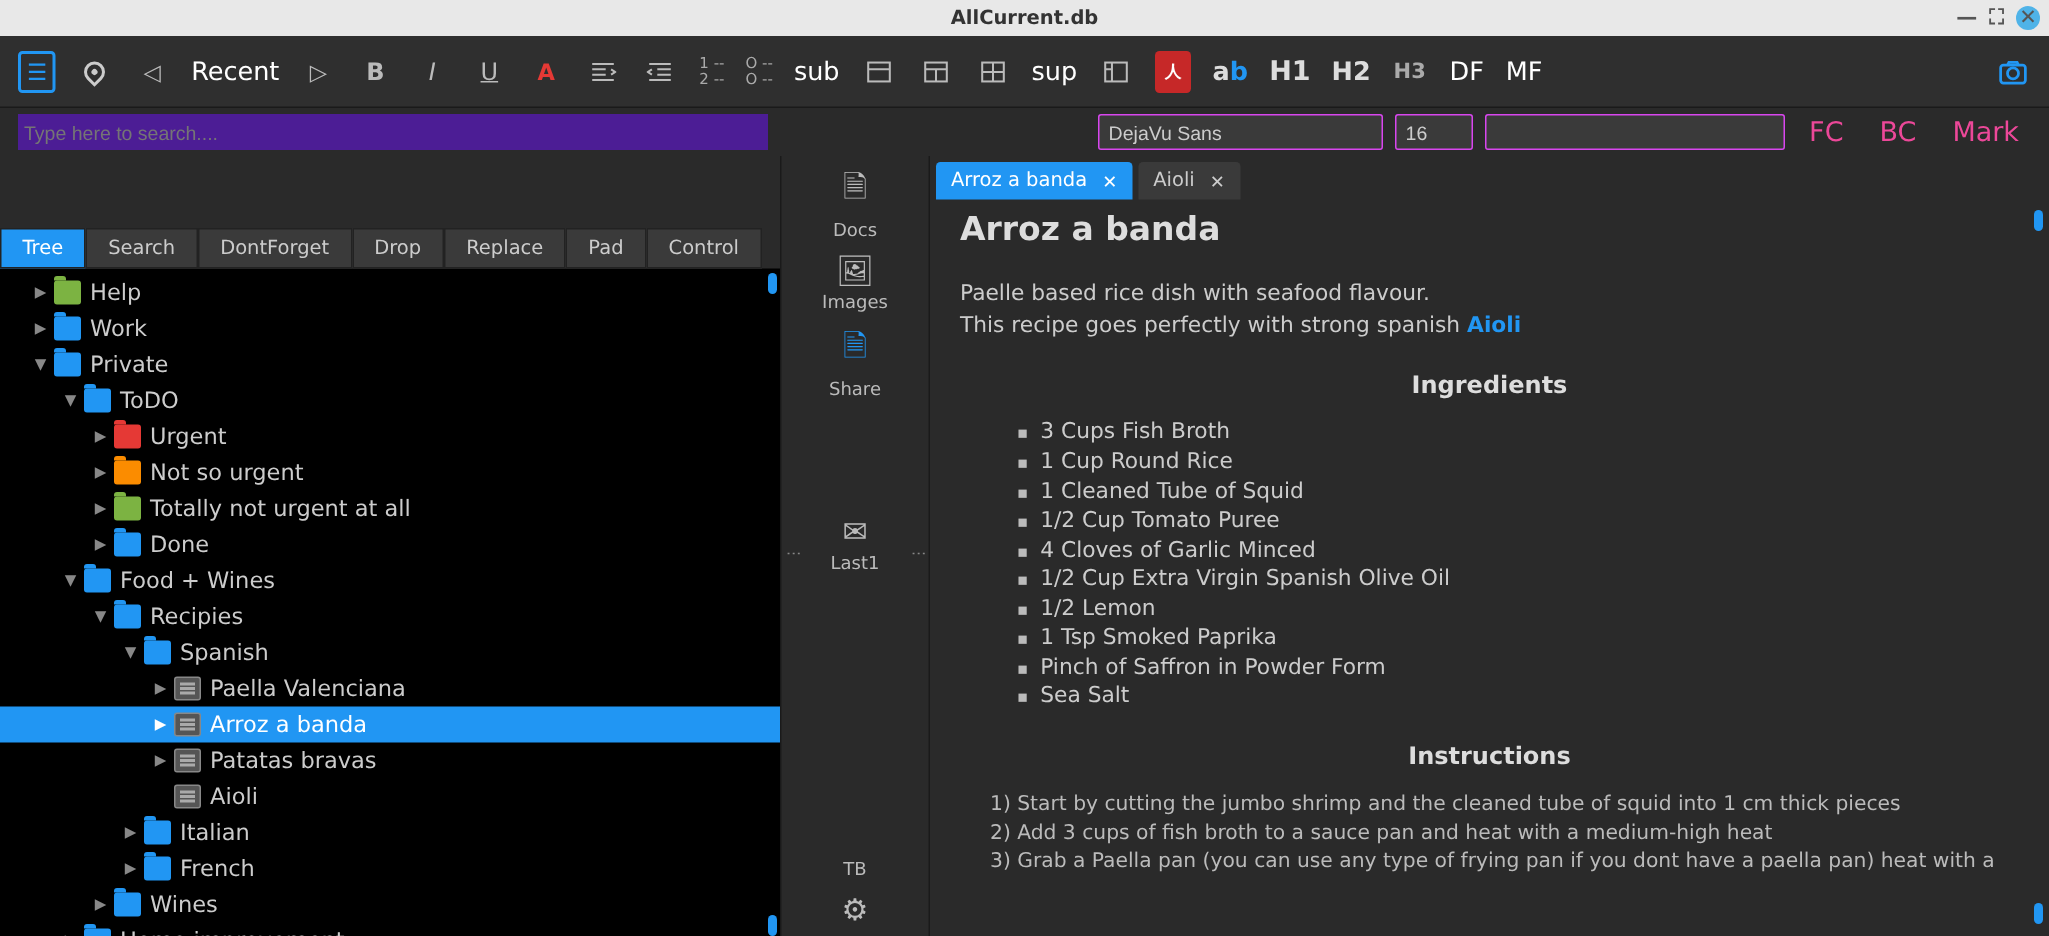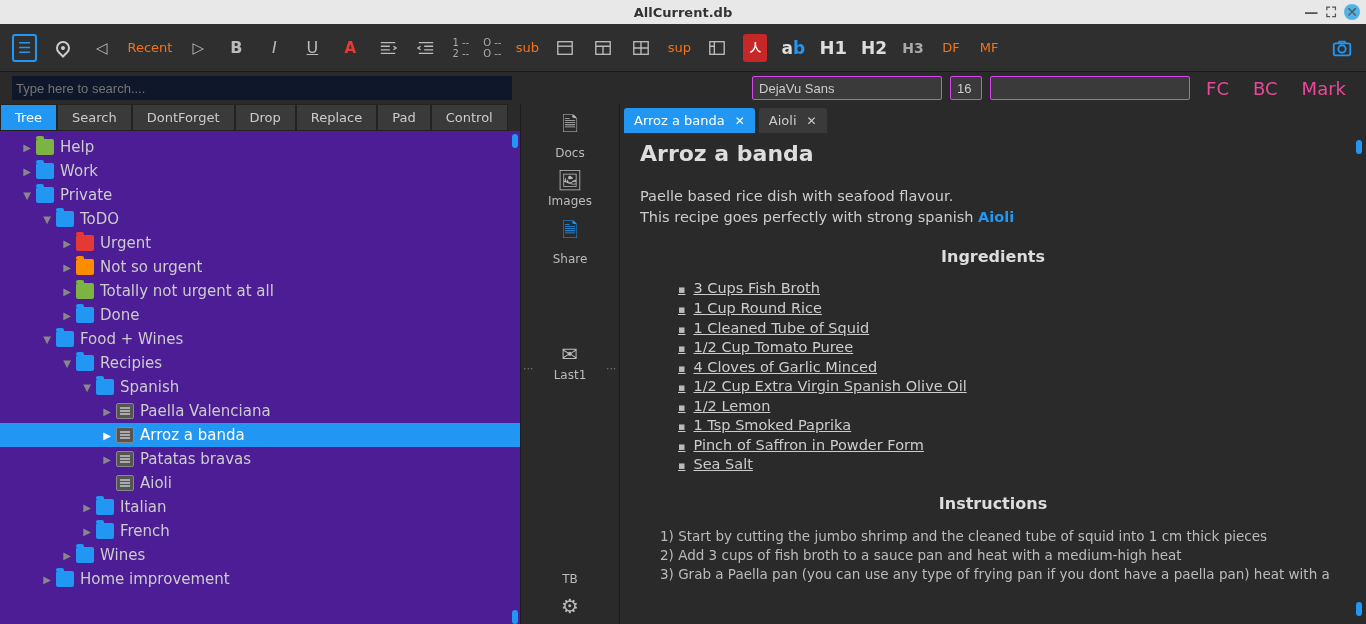--- a/index.html
+++ b/index.html
@@ -45,21 +45,21 @@
   padding: 0 12px;
   gap: 14px;
   border-bottom: 1px solid #1a1a1a;
 }
 .tb-btn {
   min-width: 24px; height: 28px;
   display: flex; align-items: center; justify-content: center;
   color: #bbb; font-size: 15px; cursor: pointer;
 }
 .tb-btn.active { border: 2px solid #2196f3; border-radius: 3px; padding: 2px 4px; }
-.tb-btn.recent { font-size: 13px; color: #f97316; }
+.tb-btn.recent { font-size: 17px; color: #ffffff; }
 .tb-btn.bold { font-weight: bold; font-size: 16px; }
 .tb-btn.italic { font-style: italic; font-size: 16px; }
 .tb-btn.underline { text-decoration: underline; font-size: 16px; }
 .tb-btn.red { color: #e53935; font-weight: bold; }
 .tb-stack { font-size: 10px; line-height: 11px; color: #aaa; }
 .tb-btn.h1 { font-weight: bold; font-size: 18px; color: #ddd; }
 .tb-btn.h2 { font-weight: bold; font-size: 17px; color: #ddd; }
 .tb-btn.h3 { font-weight: bold; font-size: 14px; color: #aaa; }
 .tb-btn.pdf { background: #c62828; color: #fff; width: 24px; border-radius: 3px; font-size: 11px; font-weight: bold; }
 .tb-btn.ab { font-weight: bold; font-size: 17px; position: relative; }
@@ -70,39 +70,39 @@
 .searchbar {
   height: 32px;
   background: #2a2a2a;
   display: flex;
   align-items: center;
   padding: 0 12px;
   gap: 8px;
 }
 .searchbar input.main {
   flex: 0 0 500px;
-  background: #0f172a;
+  background: #4c1d95;
   border: none;
   color: #888;
   height: 24px;
   padding: 0 4px;
   font-size: 13px;
 }
 .searchbar .spacer { flex: 1; }
 .sb-field {
   background: #3a3a3a;
   border: 1px solid #d946ef;
   color: #ccc;
   height: 24px;
   padding: 0 6px;
   font-size: 13px;
   border-radius: 2px;
 }
 .sb-font { width: 190px; }
-.sb-size { width: 32px; text-align: left; }
+.sb-size { width: 52px; text-align: left; }
 .sb-empty { width: 200px; }
 .sb-lbl { color: #ec4899; font-size: 18px; padding: 0 8px; }
 
 .main {
   display: flex;
   height: calc(624px - 24px - 48px - 32px);
 }
 
 .tabs-row {
   display: flex;
@@ -116,24 +116,25 @@
   cursor: pointer;
   font-size: 13px;
 }
 .view-tab.active {
   background: #2196f3;
   color: #fff;
 }
 
 .tree-pane {
   width: 520px;
-  background: #4c1d95;
+  background: #000000;
   display: flex;
   flex-direction: column;
   position: relative;
+  margin-top: 48px;
 }
 .tree-scroll {
   flex: 1;
   overflow: hidden;
   padding: 4px 0;
 }
 .tree-row {
   display: flex;
   align-items: center;
   height: 24px;
@@ -264,21 +265,20 @@
 .doc-body h2 {
   text-align: center;
   font-size: 16px;
   font-weight: bold;
   margin: 18px 0 12px 0;
   color: #ddd;
 }
 .doc-body ul {
   list-style: none;
   padding-left: 38px;
-  text-decoration: underline;
 }
 .doc-body ul li::before {
   content: "▪";
   color: #bbb;
   margin-right: 8px;
   font-size: 11px;
 }
 .doc-body ol { list-style: none; padding-left: 20px; font-size: 13.5px; color: #bbb; }
 .doc-body ol li { margin-bottom: 1px; }
 

